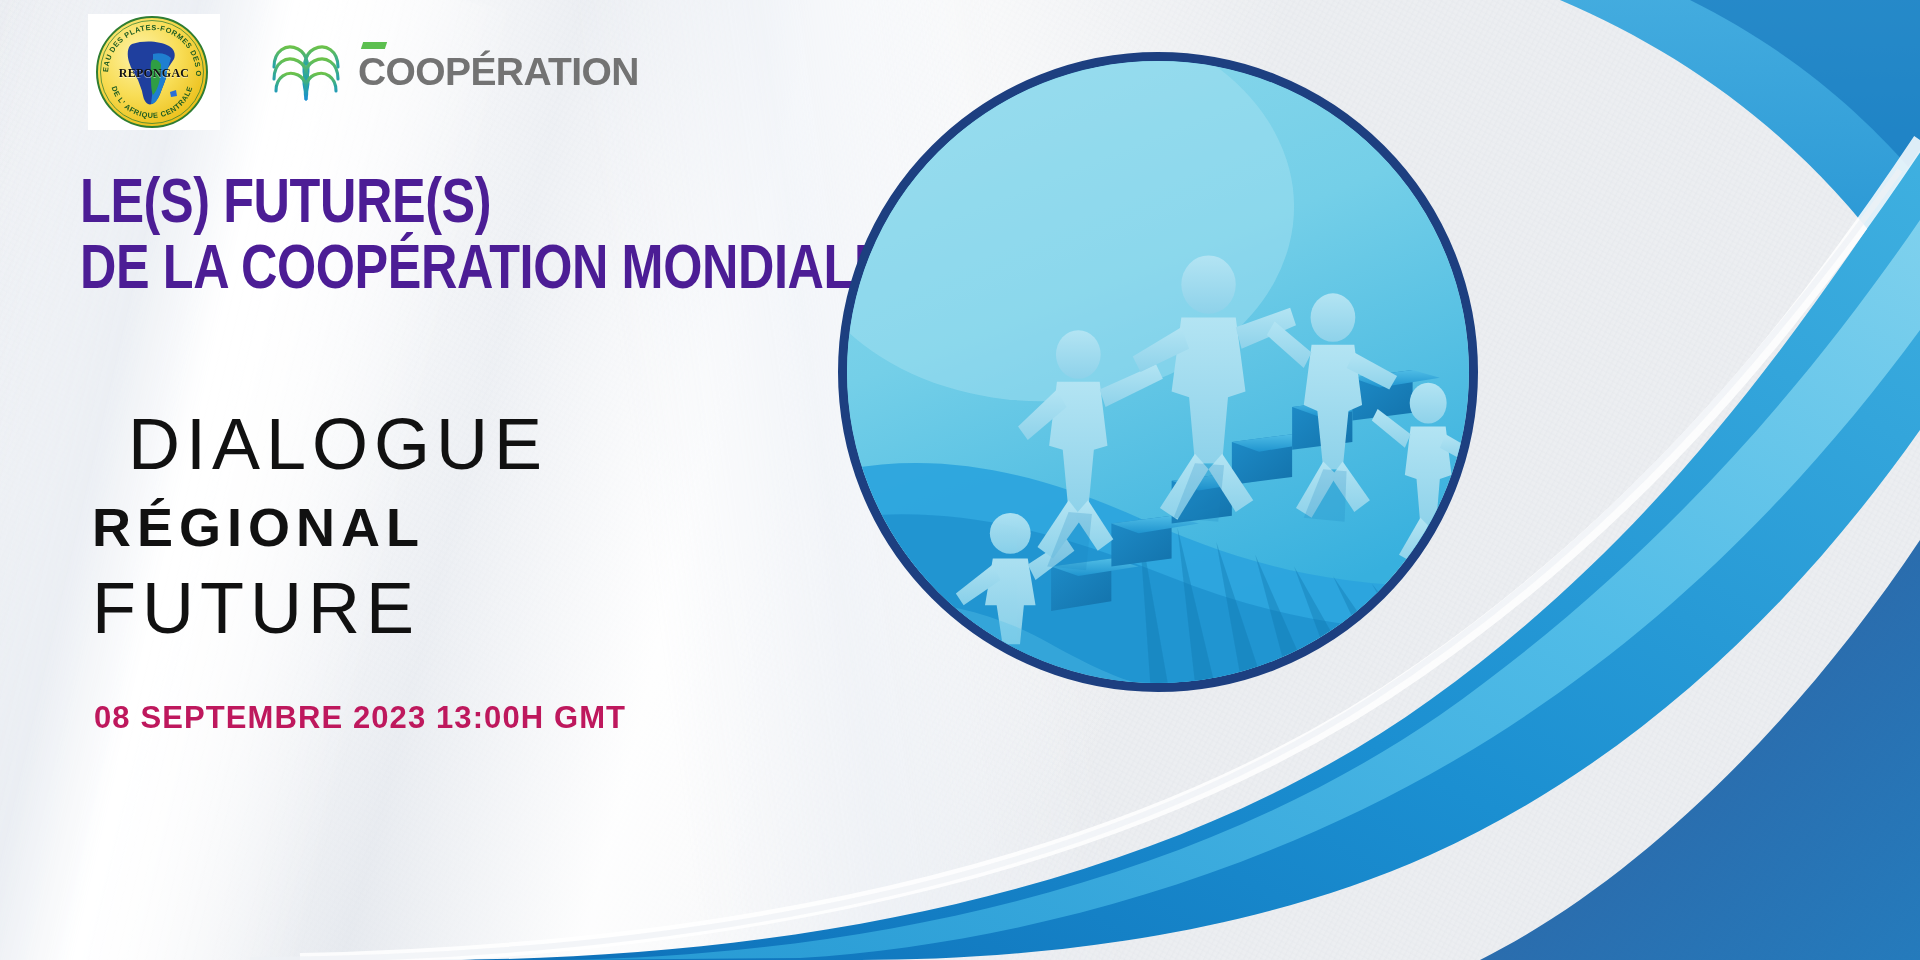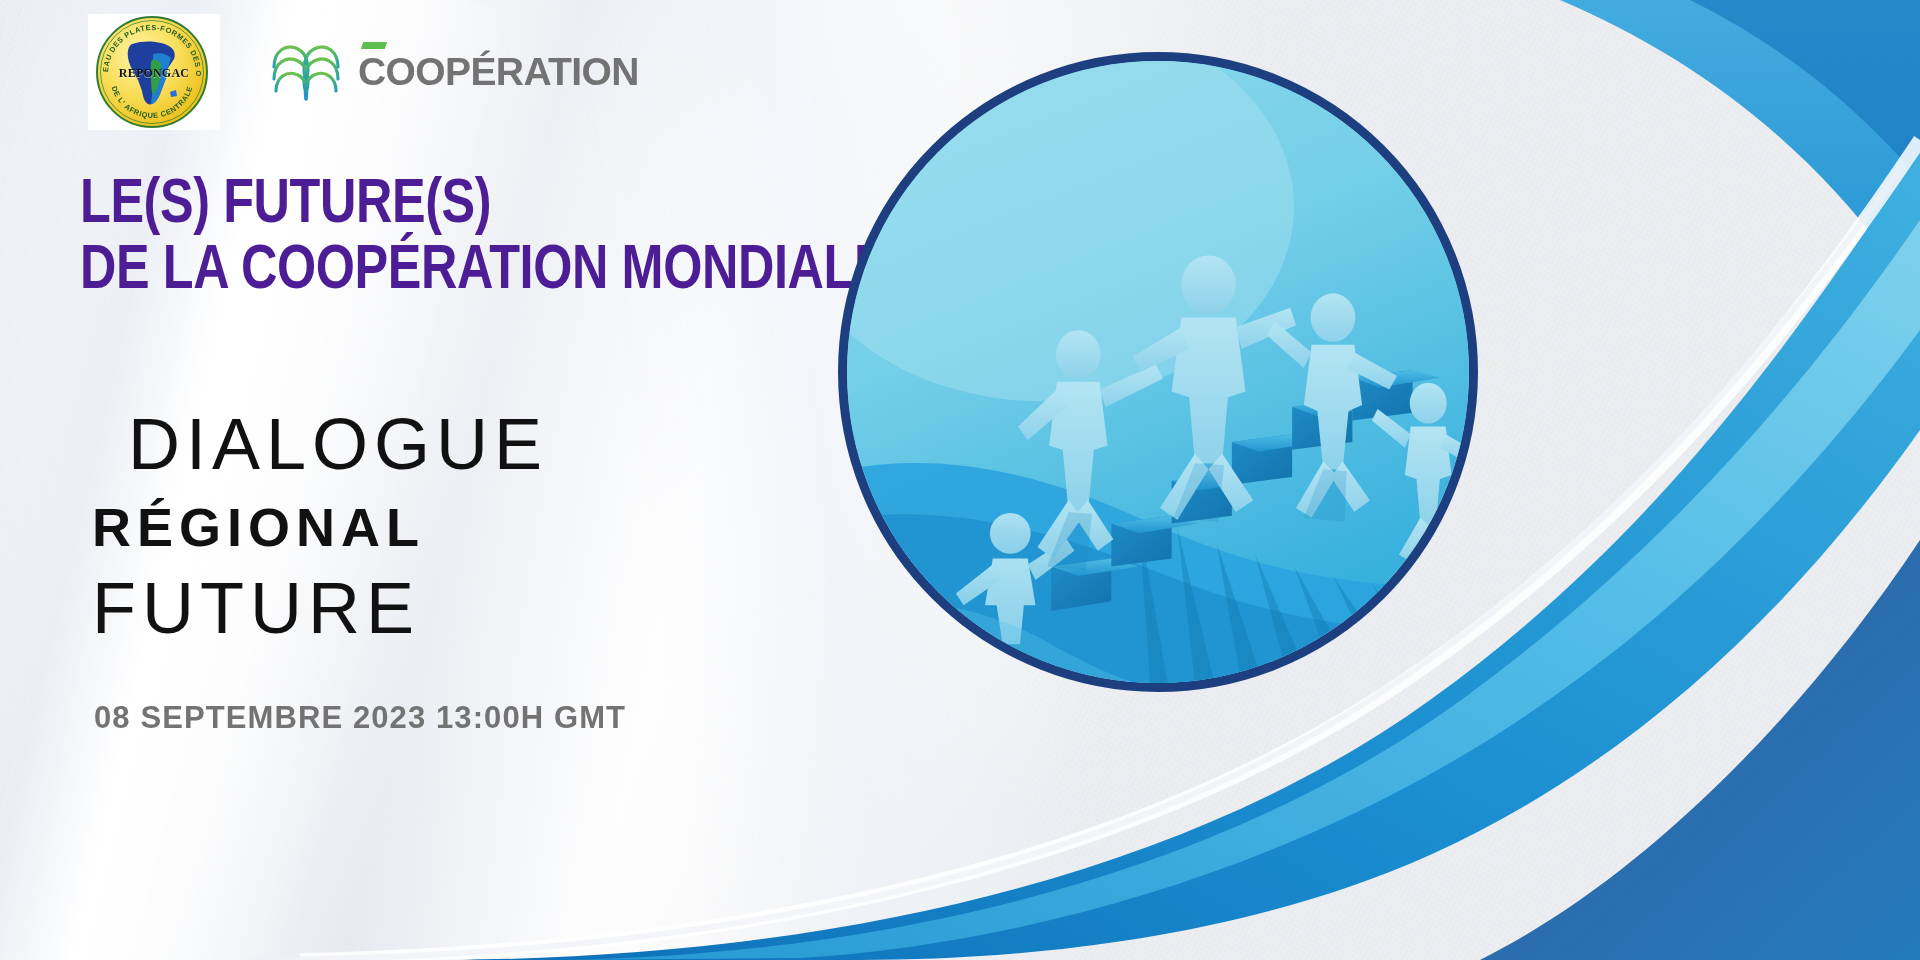--- a/index.html
+++ b/index.html
@@ -69,21 +69,21 @@
 
   
   .subblock{position:absolute;left:92px;top:398px;color:#111;}
   .s-line{display:block;white-space:nowrap;line-height:1.30;}
   .s-dialogue{font-family:"Liberation Sans",sans-serif;font-weight:300;font-size:72px;letter-spacing:6px;margin-left:36px;}
   .s-regional{font-family:"Liberation Sans",sans-serif;font-weight:bold;font-size:54px;letter-spacing:6px;}
   .s-afrique{font-family:"Liberation Sans",sans-serif;font-weight:300;font-size:72px;letter-spacing:6px;}
 
   .dateline{position:absolute;left:94px;top:700px;
     font-family:"Liberation Sans",sans-serif;font-weight:bold;font-size:31px;
-    letter-spacing:1.1px;color:#737373;white-space:nowrap;}
+    letter-spacing:1.1px;color:#be185d;white-space:nowrap;}
 
   
   .circle-wrap{position:absolute;left:838px;top:52px;width:640px;height:640px;}
   .circle-ring{position:absolute;inset:0;border-radius:50%;border:9px solid #1d3f80;box-sizing:border-box;
     overflow:hidden;background:#7fd3e8;}
   .photo{position:absolute;inset:0;border-radius:50%;overflow:hidden;}
   .photo-svg{position:absolute;inset:0;width:100%;height:100%;}
 </style>
 </head>
 <body>

